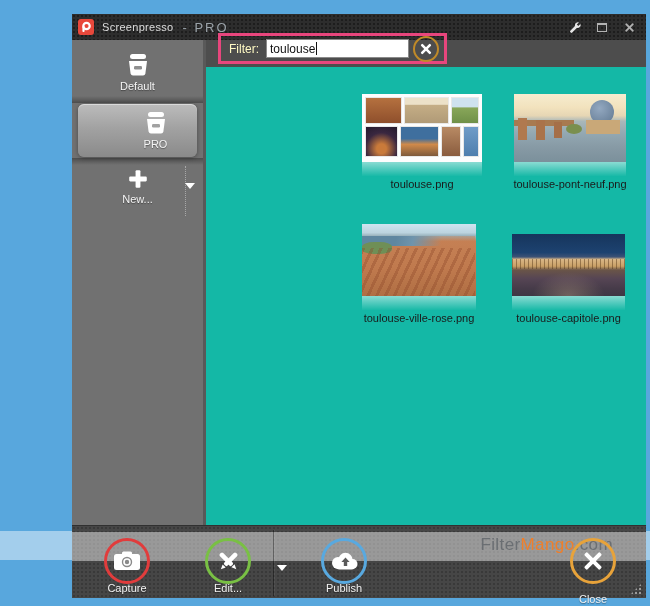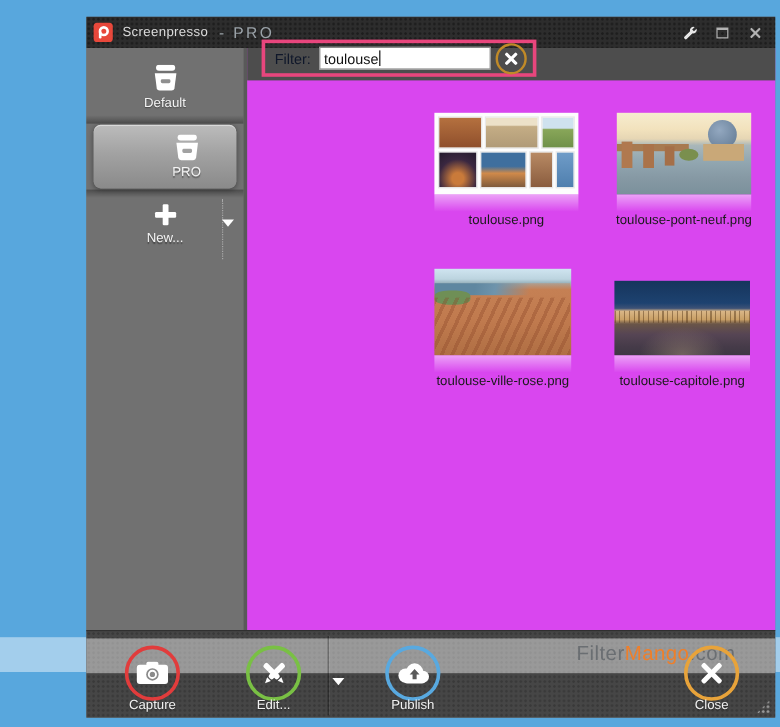--- a/index.html
+++ b/index.html
@@ -19,21 +19,21 @@
     display:flex; align-items:center; justify-content:center; flex:0 0 auto; }
   #title-text { margin-left:8px; font-size:11px; color:#dcdcdc; letter-spacing:0.3px; }
   #title-suffix { margin-left:9px; font-size:13px; color:#9aa2a8; letter-spacing:2px; }
   #win-controls { margin-left:auto; display:flex; align-items:center; gap:13px; padding-right:10px; }
   .win-btn { width:14px; height:14px; display:flex; align-items:center; justify-content:center; cursor:default; }
   #max-glyph { width:10px; height:9px; border:1px solid #b2b2b2; border-top-width:2px; }
 
   
   #sidebar { left:0; top:26px; width:131px; height:485px; background:#717171; }
   #v-sep { left:131px; top:26px; width:3px; height:485px; background:#595959; }
-  #main { left:134px; top:26px; width:440px; height:485px; background:#d946ef; }
+  #main { left:134px; top:26px; width:440px; height:485px; background:#14b8a6; }
   #filter-strip { left:0; top:0; width:440px; height:27px; background:#4d4d4d; }
 
   
   .ws-item { width:131px; display:flex; flex-direction:column; align-items:center; cursor:default; }
   .ws-label { margin-top:3px; font-size:11px; color:#f4f4f4; text-shadow:0 1px 1px rgba(0,0,0,0.4); }
   #ws-default { left:0; top:14px; }
   #shadow-a { left:0; top:56px; width:131px; height:7px;
     background:linear-gradient(rgba(0,0,0,0), rgba(0,0,0,0.32)); }
   #ws-pro { left:6px; top:64px; width:119px; height:53px; border-radius:6px;
     background:linear-gradient(#bcbcbc, #a2a2a2 45%, #8a8a8a);
@@ -43,21 +43,21 @@
     background:linear-gradient(rgba(0,0,0,0.32), rgba(0,0,0,0)); }
   #ws-new { left:0; top:128px; }
   #new-dotted { left:113px; top:126px; width:1px; height:50px; border-left:1px dotted #a8a8a8; }
   .tri-down { width:0; height:0; border-left:5px solid transparent; border-right:5px solid transparent;
     border-top:6px solid #ffffff; }
   #ws-dropdown { left:113px; top:143px; }
 
   
   #filter-box { left:146px; top:19px; width:229px; height:31px; border:3px solid #e8467d;
     display:flex; align-items:center; padding:0 5px 0 8px; z-index:5; }
-  #filter-label { font-size:12px; color:#0f172a; margin-right:7px; }
+  #filter-label { font-size:12px; color:#fef9c3; margin-right:7px; }
   #filter-input { width:143px; height:19px; background:#ffffff; border:1px solid #8a8a8a;
     display:flex; align-items:center; padding-left:3px; font-size:12px; color:#111; }
   .caret { width:1px; height:13px; background:#111; margin-left:1px; }
   #filter-clear { margin-left:auto; width:26px; height:26px; border-radius:50%;
     border:2px solid #c08a28; display:flex; align-items:center; justify-content:center; cursor:default; }
 
   
   .thumb { display:flex; flex-direction:column; align-items:center; cursor:default; }
   .photo { width:100%; position:relative; overflow:hidden; }
   .reflect { width:100%; height:14px;
@@ -293,21 +293,21 @@
       </div>
 
       <div id="btn-close" class="abs ring">
         <svg width="24" height="24" viewBox="0 0 22 22">
           <g transform="rotate(45 11 11)">
             <rect x="9.1" y="1" width="3.8" height="20" rx="1.4" fill="#ffffff"></rect>
             <rect x="1" y="9.1" width="20" height="3.8" rx="1.4" fill="#ffffff"></rect>
           </g>
         </svg>
       </div>
-      <div class="abs tb-label" style="left:521px;top:56px;">Close</div>
+      <div class="abs tb-label" style="left:521px;top:67px;">Close</div>
 
       <div id="grip" class="abs"></div>
     </div>
   </div>
 
   <div id="band-left" class="abs band"></div>
   <div id="band-right" class="abs band"></div>
 </div>
 
 </body></html>

